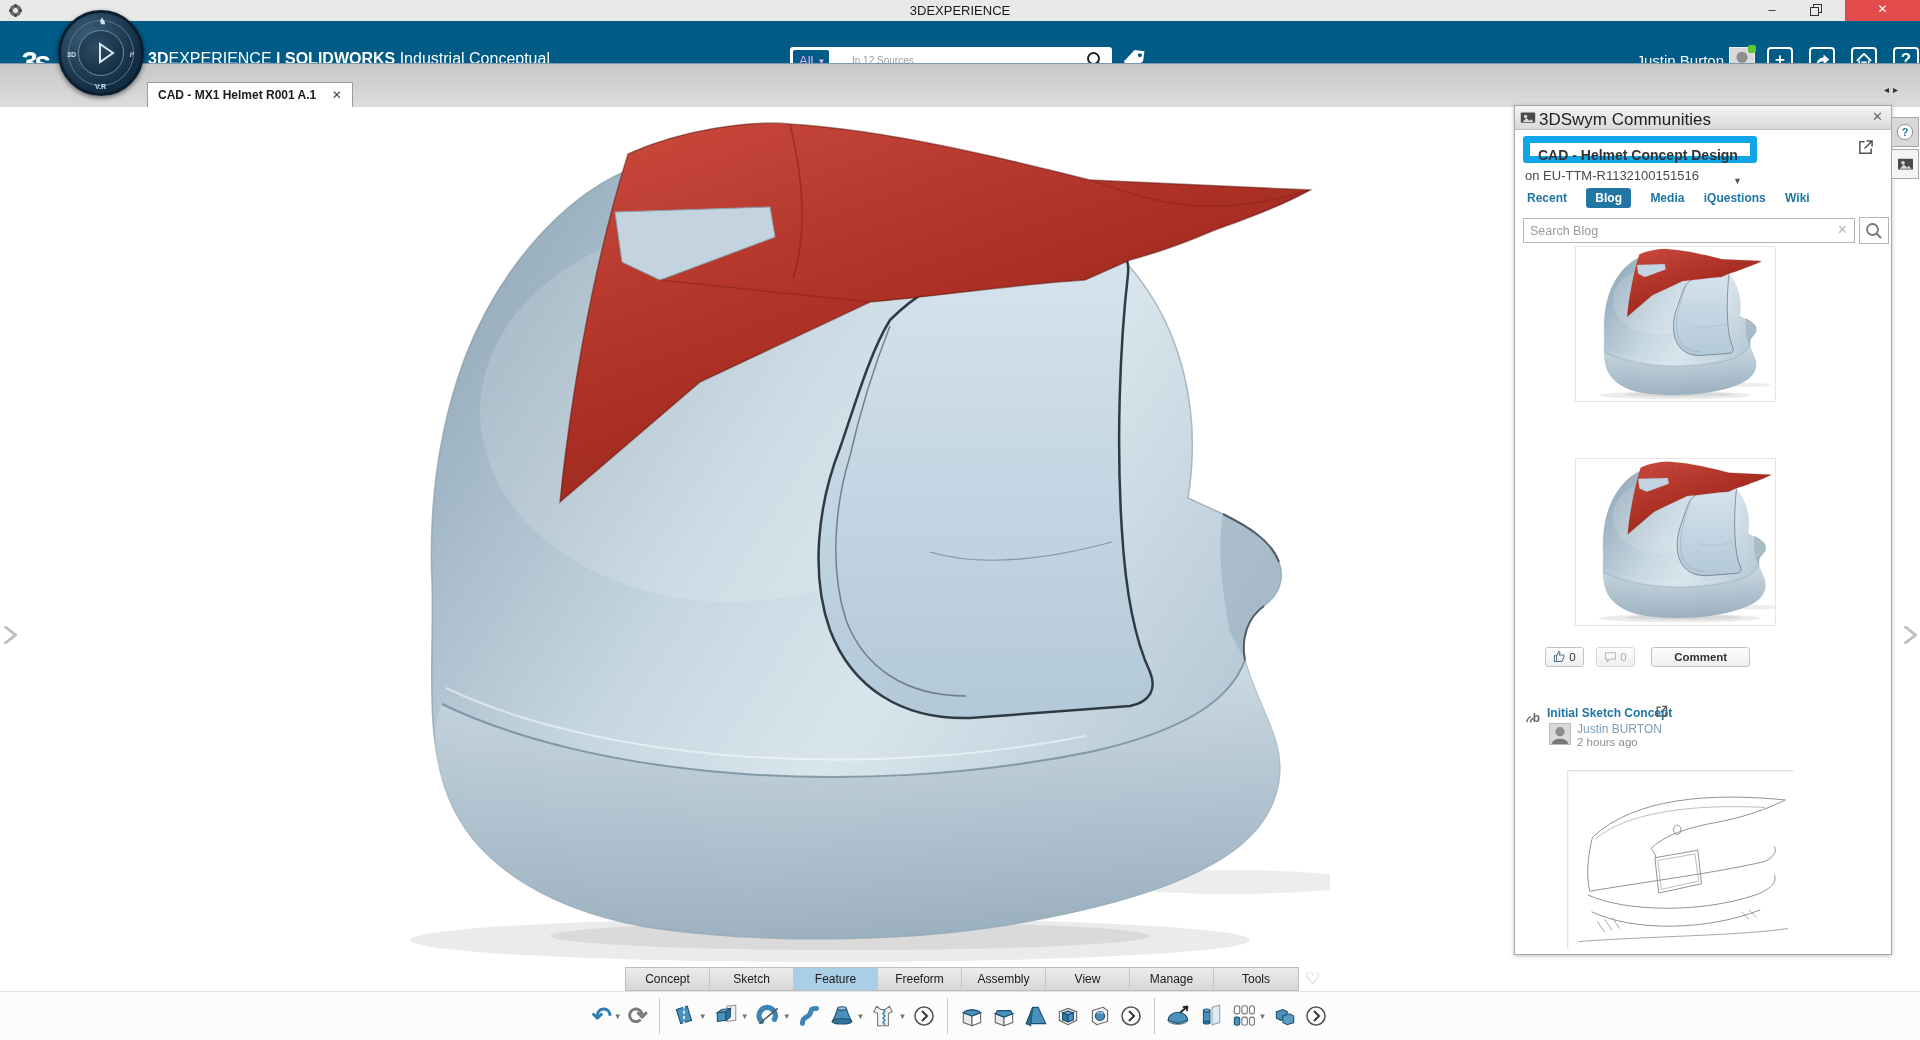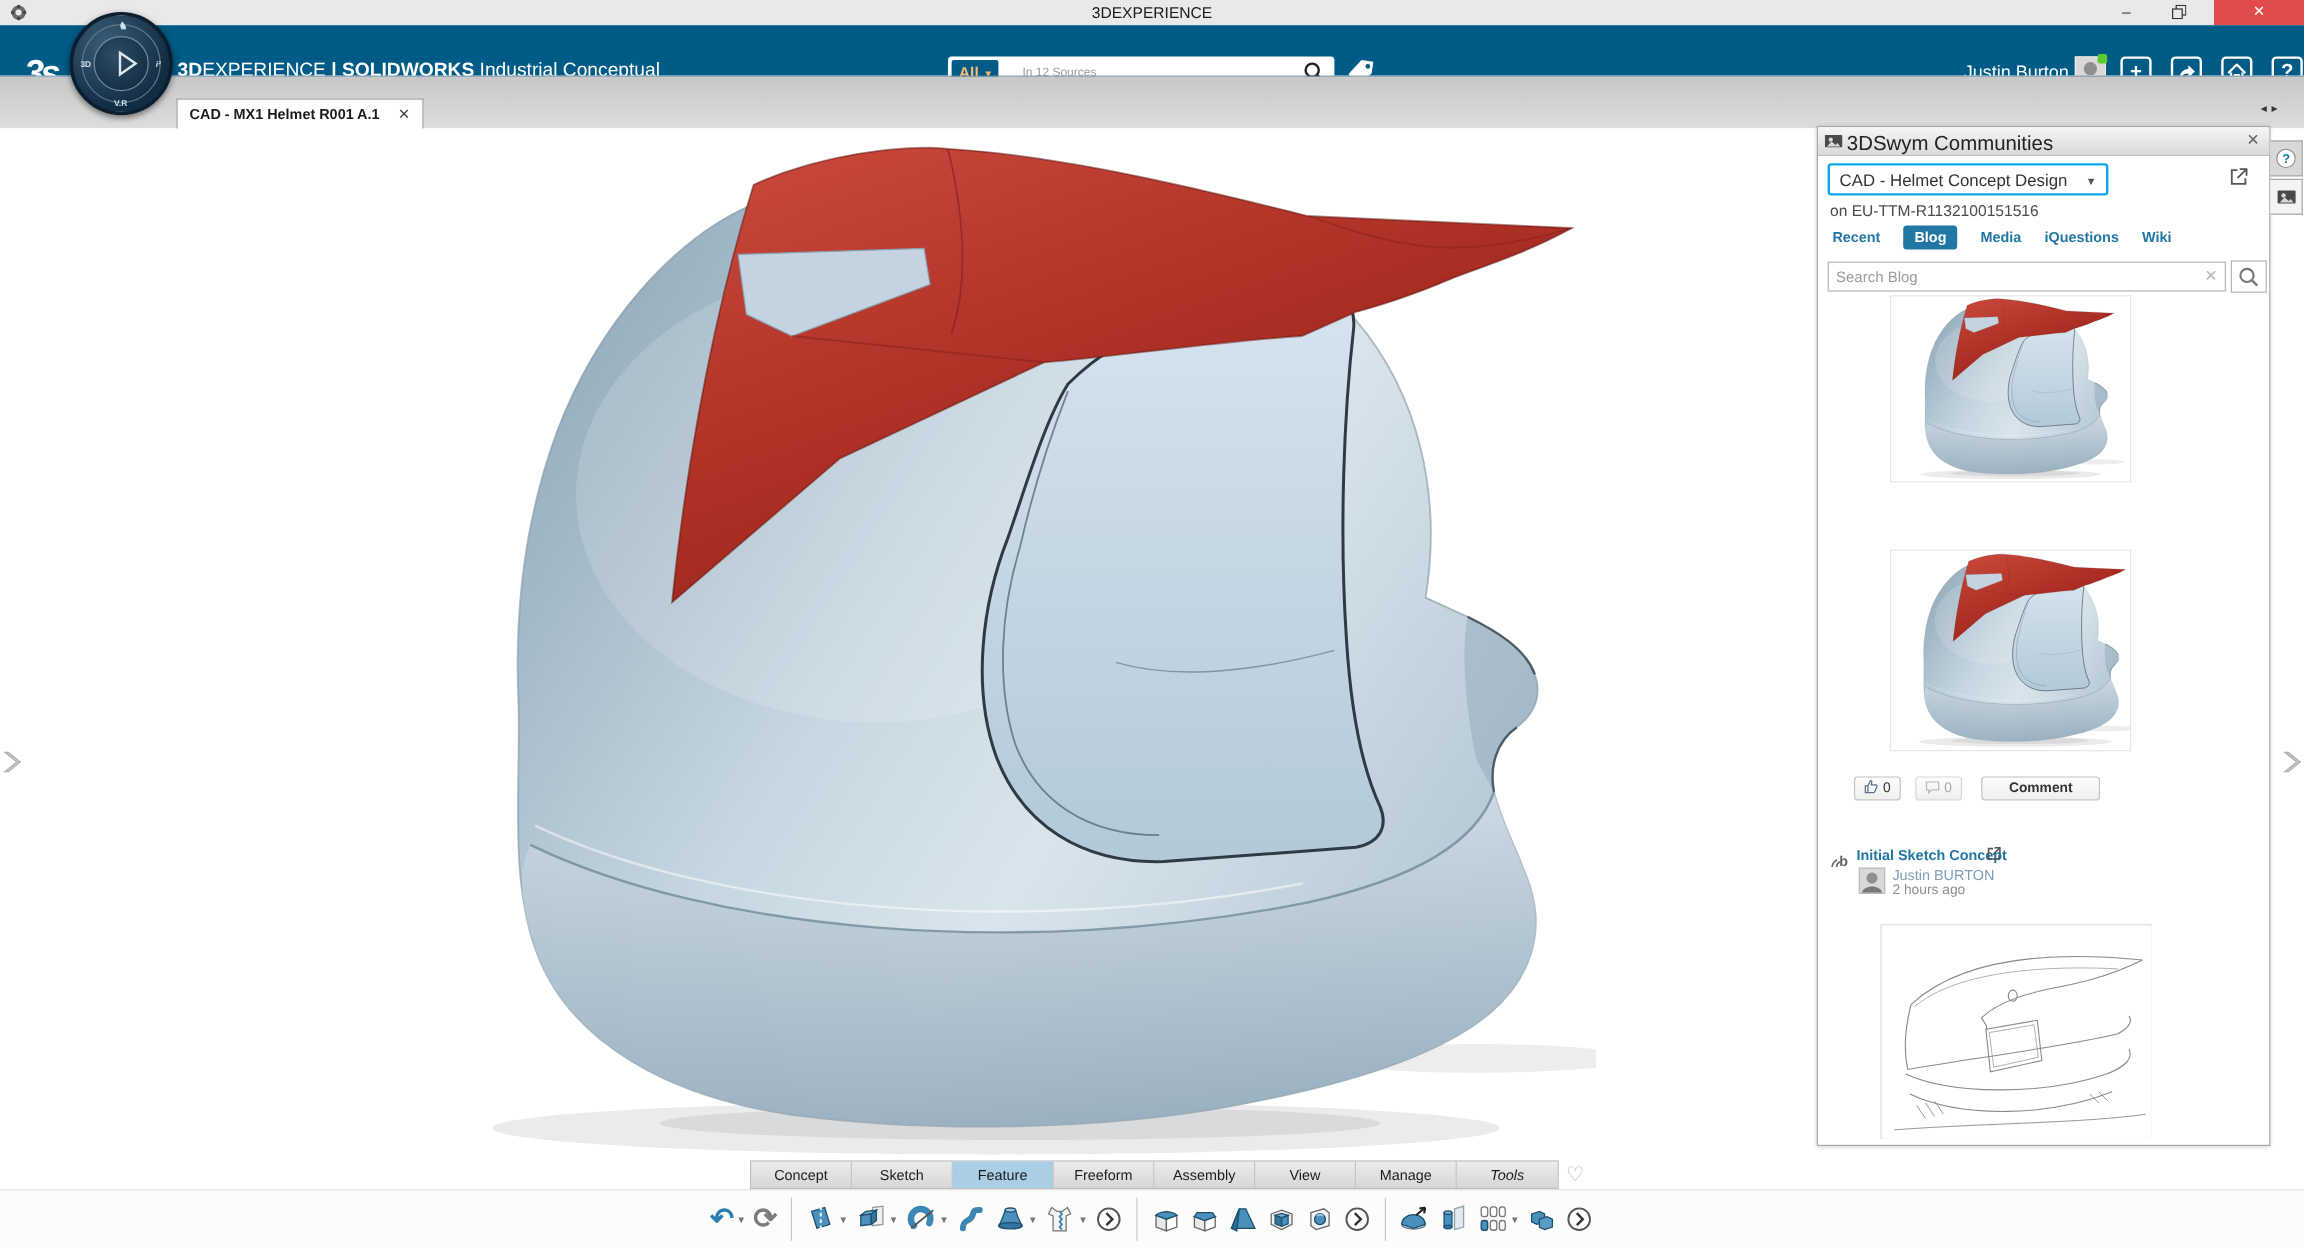--- a/index.html
+++ b/index.html
@@ -30,22 +30,22 @@
   .cmp-lab { position:absolute; color:#cfe2ee; font-size:7px; font-weight:bold; }
   #lab-3d { left:6px; top:38px; }
   #lab-vr { left:34px; top:70px; }
   #lab-top { left:38px; top:4px; color:#cfe2ee; font-size:8px; }
   #lab-right { right:7px; top:38px; font-size:7px; font-style:italic; }
   #app-title { position:absolute; left:148px; top:29px; color:#fff; font-size:16px; }
   #app-title b { font-weight:bold; }
   #app-title .lt { font-weight:normal; }
 
   #search-wrap { position:absolute; left:790px; top:26px; width:322px; height:27px; background:#fff; border-radius:3px; }
-  #search-scope { position:absolute; left:3px; top:3px; height:21px; background:#005b86; border-radius:2px; color:#fdba74;
-                  font-size:13px; font-weight:bold; padding:0 4px 0 6px; line-height:21px; cursor:pointer; }
+  #search-scope { position:absolute; left:3px; top:3px; height:21px; background:#005b86; border-radius:2px; color:#f0abfc;
+                  font-size:13px; font-weight:normal; padding:0 4px 0 6px; line-height:21px; cursor:pointer; }
   #search-scope .dd { display:inline-block; margin-left:4px; font-size:8px; vertical-align:1px; }
   #search-input { position:absolute; left:62px; top:1px; width:190px; height:24px; border:none; outline:none; font-size:10px; color:#444; }
   #search-input::placeholder { color:#9a9a9a; }
   #search-mag { position:absolute; right:8px; top:4px; }
   #tag-icon { position:absolute; left:1122px; top:27px; cursor:pointer; }
   #user-name { position:absolute; right:196px; top:31px; color:#fff; font-size:15px; cursor:pointer; }
   #user-avatar { position:absolute; left:1729px; top:26px; width:26px; height:26px; background:#cfcfcf; border:1px solid #eee; cursor:pointer; }
   #presence-dot { position:absolute; left:1748px; top:24px; width:8px; height:8px; background:#5cc832; border-radius:2px; }
   .hd-ic { position:absolute; top:26px; width:26px; height:26px; border:2px solid #fff; border-radius:4px; color:#fff;
            text-align:center; font-size:17px; font-weight:bold; line-height:22px; cursor:pointer; }
@@ -67,22 +67,22 @@
   #triad { position:absolute; left:1438px; top:884px; }
 
   
   #swym { position:absolute; left:1514px; top:105px; width:378px; height:850px; background:#fff;
           border:1px solid #a8a8a8; box-shadow:0 1px 4px rgba(0,0,0,.25); }
   #swym-tb { position:absolute; left:0; top:0; width:100%; height:24px; background:linear-gradient(#f6f6f6,#d9d9d9);
              border-bottom:1px solid #bfbfbf; }
   #swym-tb .ttl { position:absolute; left:24px; top:4px; font-size:17px; color:#222; }
   #swym-tb .tic { position:absolute; left:5px; top:4px; }
   #swym-close { position:absolute; right:8px; top:3px; color:#666; font-size:13px; cursor:pointer; }
-  #community-dd { position:absolute; left:8px; top:30px; width:234px; height:27px; border:2px solid #0ea5e9; border-radius:3px;
-                  background:#fff; font-size:14px; font-weight:normal; color:#333; line-height:25px; padding:0 8px; cursor:pointer; }
+  #community-dd { position:absolute; left:8px; top:30px; width:234px; height:27px; border:7px solid #0ea5e9; border-radius:3px;
+                  background:#fff; font-size:14px; font-weight:bold; color:#333; line-height:25px; padding:0 8px; cursor:pointer; }
   #community-dd .dd { float:right; font-size:9px; color:#555; margin-top:1px; }
   #swym-ext { position:absolute; left:342px; top:33px; cursor:pointer; }
   #swym-context { position:absolute; left:10px; top:62px; font-size:13px; color:#4a4a4a; }
   #swym-tabs { position:absolute; left:12px; top:85px; font-size:12px; font-weight:bold; }
   #swym-tabs span { color:#2176a3; margin-right:16px; cursor:pointer; }
   #swym-tabs span.active { background:#2176a3; color:#fff; border-radius:3px; padding:3px 9px; }
   #swym-search { position:absolute; left:8px; top:112px; width:332px; height:25px; border:1px solid #b5b5b5; background:#fff; }
   #swym-search input { position:absolute; left:6px; top:1px; width:300px; height:21px; border:none; outline:none; font-size:12.5px; color:#444; }
   #swym-search input::placeholder { color:#9a9a9a; }
   #swym-search .clr { position:absolute; right:6px; top:3px; color:#b8b8b8; font-size:13px; cursor:pointer; }
@@ -106,21 +106,21 @@
 
   
   .side-tab { position:absolute; width:27px; height:30px; border:1px solid #a8a8a8; border-left:none; background:#d8d8d8; cursor:pointer; }
   #side-help { left:1892px; top:117px; }
   #side-comm { left:1892px; top:149px; background:#f4f4f4; }
 
   
   #ribbon { position:absolute; left:625px; top:967px; height:24px; display:flex;
             background:linear-gradient(#ececec,#d6d6d6); border:1px solid #bdbdbd; }
   #ribbon .rtab { width:84px; text-align:center; font-size:12px; color:#1a1a1a; line-height:22px; border-right:1px solid #c6c6c6; cursor:pointer; }
-  #ribbon .rtab:last-child { border-right:none;font-style:italic; }
+  #ribbon .rtab:last-child { border-right:none; }
   #ribbon .rtab.active { background:#a9cee5; }
   #ribbon-heart { position:absolute; left:1305px; top:968px; color:#aab4bf; font-size:17px; cursor:pointer; }
 
   
   #toolbar { position:absolute; left:0; top:991px; width:1920px; height:49px; background:#fcfcfc; border-top:1px solid #e2e2e2; }
   #toolbar-inner { position:absolute; left:0; top:0; width:100%; height:100%; display:flex; justify-content:center; align-items:center; }
   .tbtn { display:flex; align-items:center; height:40px; padding:0 3px; cursor:pointer; border-radius:3px; }
   .tbtn .dd { font-size:8px; color:#777; margin-left:2px; }
   .tsep { width:1px; height:36px; background:#c9c9c9; margin:0 8px; }
   .uglyph { font-size:24px; font-weight:bold; line-height:24px; }

